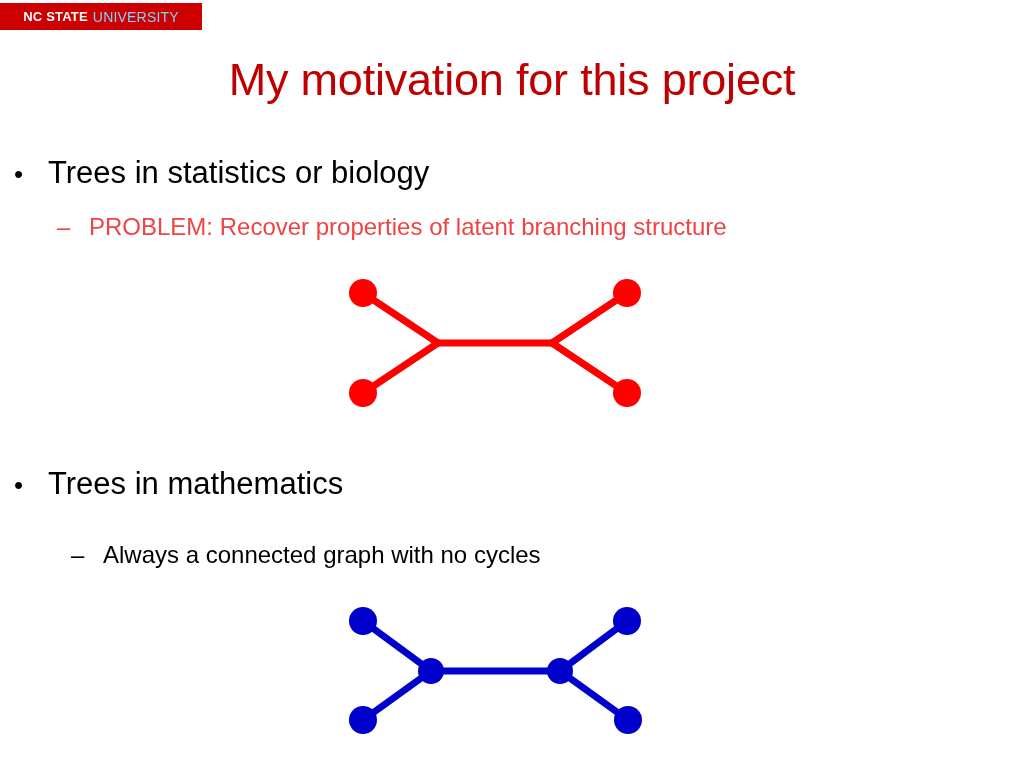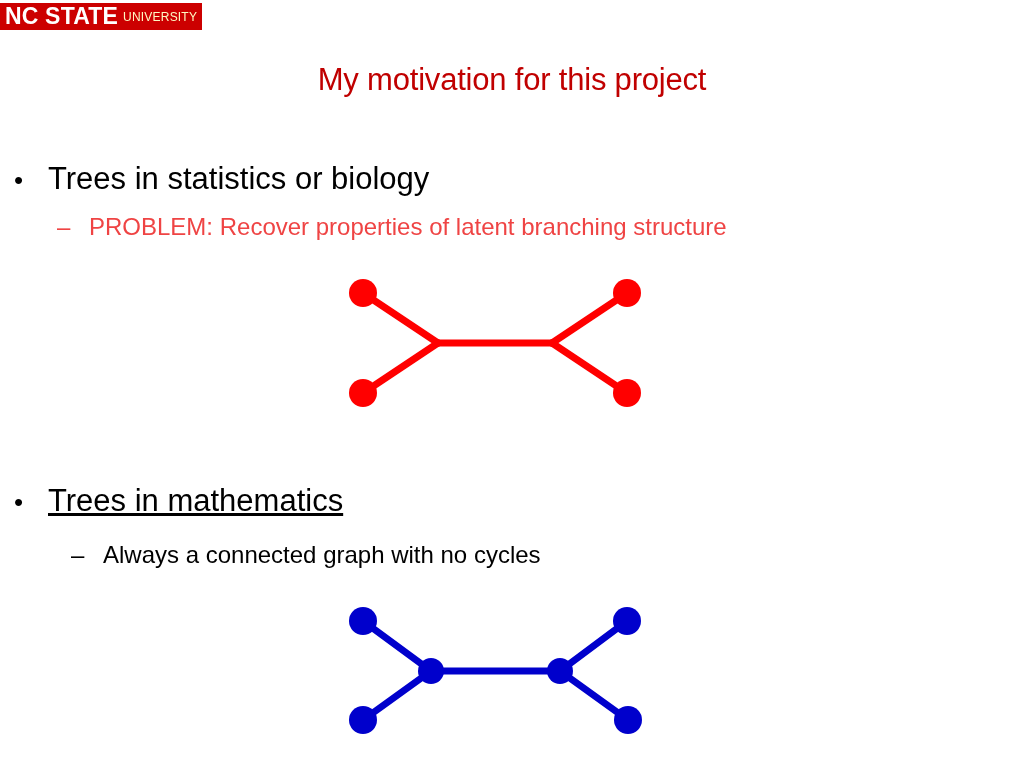--- a/index.html
+++ b/index.html
@@ -29,58 +29,58 @@
     align-items: center;
     justify-content: center;
     gap: 5px;
     box-sizing: border-box;
     padding: 0 6px;
   }
   .logo-nc {
     color: #ffffff;
     font-family: "Liberation Sans", sans-serif;
     font-weight: 700;
-    font-size: 23px;
+    font-size: 13px;
     letter-spacing: 0.2px;
     line-height: 1;
     white-space: nowrap;
   }
   .logo-univ {
-    color: #fef9c3;
+    color: #7dd3fc;
     font-family: "Liberation Sans", sans-serif;
     font-weight: 400;
-    font-size: 12px;
+    font-size: 14px;
     letter-spacing: 0.2px;
     line-height: 1;
     white-space: nowrap;
   }
 
   
   .slide-title {
     position: absolute;
     left: 0px;
     top: 52px;
     width: 1024px;
     text-align: center;
     color: #c00000;
     font-family: "Liberation Sans", sans-serif;
     font-weight: 400;
-    font-size: 31px;
+    font-size: 45px;
     line-height: 56px;
     letter-spacing: -0.2px;
     white-space: nowrap;
   }
 
   
   .bullet-l1 {
     position: absolute;
     left: 14px;
     color: #000000;
     font-size: 31px;
-    line-height: 48px;
+    line-height: 36px;
     font-family: "Liberation Sans", sans-serif;
     white-space: nowrap;
   }
   .bullet-l1 .marker {
     display: inline-block;
     width: 34px;
     font-size: 26px;
     vertical-align: baseline;
   }
 
@@ -95,21 +95,21 @@
   .bullet-l2 .marker {
     display: inline-block;
     width: 32px;
     font-size: 24px;
   }
   .red-text { color: #ef4444; }
   .black-text { color: #000000; margin-left: 14px; }
 
   #bullet-one   { top: 155px; }
   #sub-one      { top: 211px; }
-  #bullet-two   { top: 477px; text-decoration: underline; }
+  #bullet-two   { top: 466px; }
   #sub-two      { top: 539px; }
 
   
   .tree-figure {
     position: absolute;
   }
   #tree-red {
     left: 330px;
     top: 265px;
     width: 330px;

